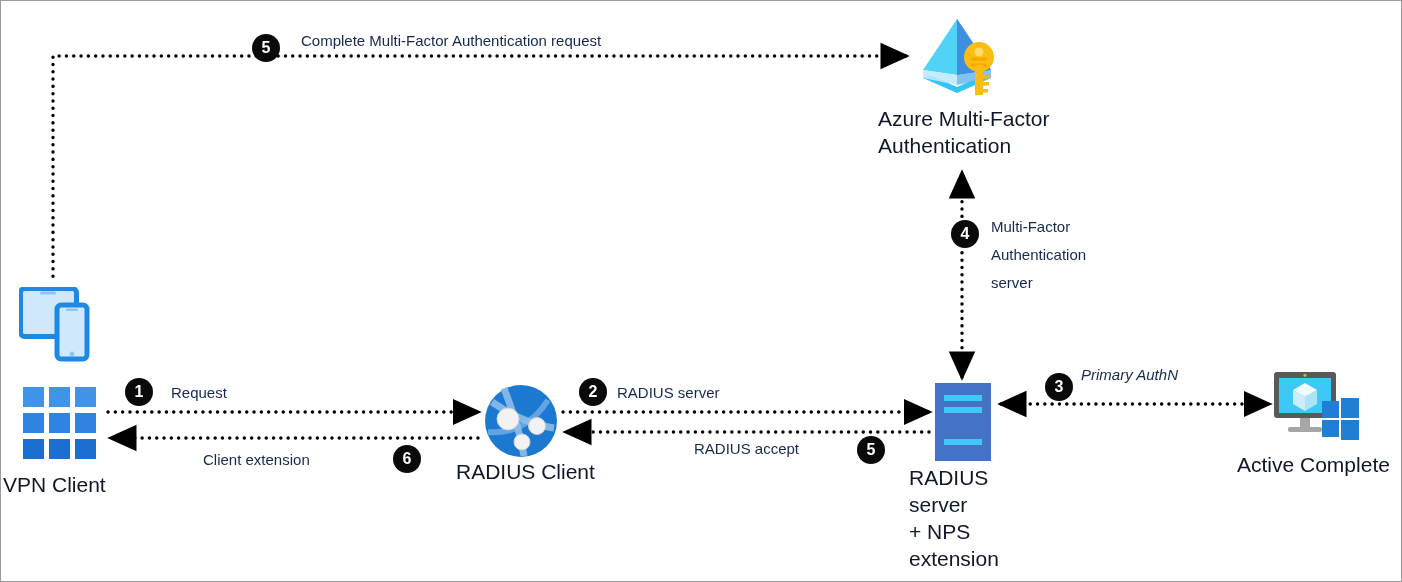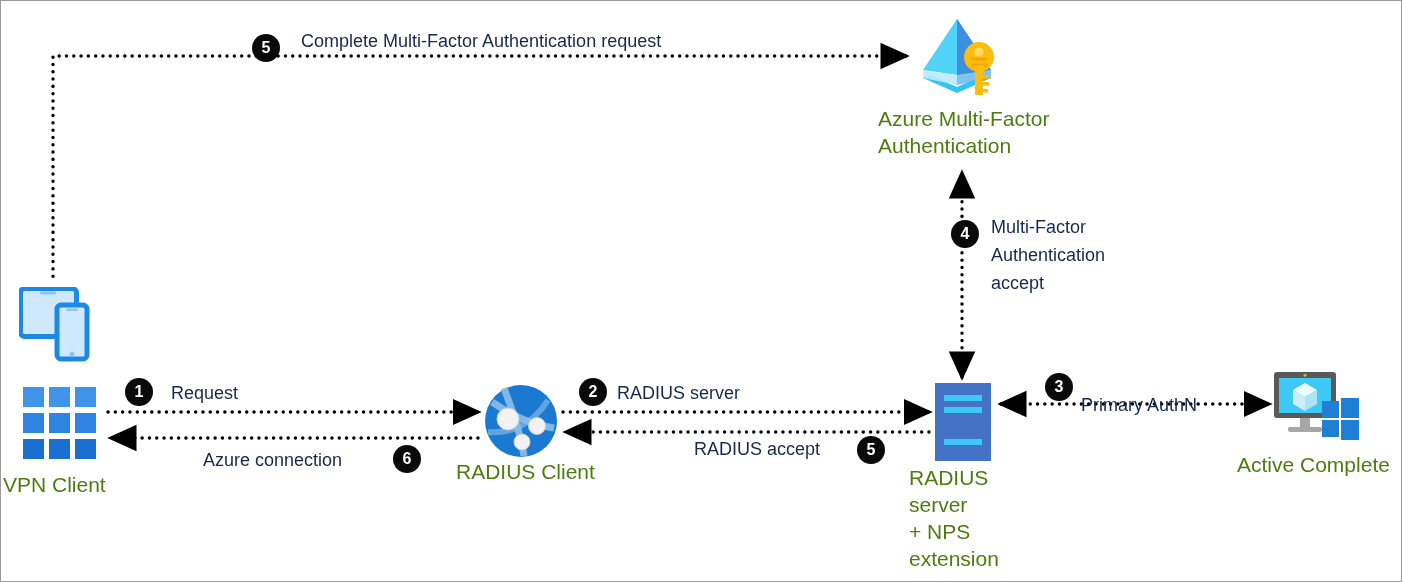--- a/index.html
+++ b/index.html
@@ -24,30 +24,30 @@
     left: 0;
     top: 0;
     width: 1402px;
     height: 582px;
   }
   .node {
     position: absolute;
   }
   .node-label {
     position: absolute;
-    color: #4d7c0f;
+    color: #0f172a;
     font-size: 21px;
     line-height: 27px;
     font-family: "Liberation Sans", sans-serif;
     white-space: pre-line;
   }
   .step-label {
     position: absolute;
     color: #16294d;
-    font-size: 18px;
+    font-size: 15px;
     line-height: 28px;
     font-family: "Liberation Sans", sans-serif;
     white-space: pre-line;
   }
   .badge {
     position: absolute;
     width: 28px;
     height: 28px;
     border-radius: 50%;
     background: #0a0a0a;
@@ -187,29 +187,29 @@
   <div class="node-label" style="left:877px; top:104px;">Azure Multi-Factor
 Authentication</div>
 
   <div class="badge" style="left:124px; top:377px;">1</div>
   <div class="step-label" style="left:170px; top:378px;">Request</div>
 
   <div class="badge" style="left:578px; top:377px;">2</div>
   <div class="step-label" style="left:616px; top:378px;">RADIUS server</div>
 
   <div class="badge" style="left:1044px; top:372px;">3</div>
-  <div class="step-label" style="left:1080px; top:390px;">Primary AuthN</div>
+  <div class="step-label" style="left:1080px; top:360px;font-style:italic;">Primary AuthN</div>
 
   <div class="badge" style="left:950px; top:219px;">4</div>
   <div class="step-label" style="left:990px; top:212px;">Multi-Factor
 Authentication
-accept</div>
+server</div>
 
   <div class="badge" style="left:251px; top:33px;">5</div>
   <div class="step-label" style="left:300px; top:26px;">Complete Multi-Factor Authentication request</div>
 
   <div class="badge" style="left:856px; top:435px;">5</div>
   <div class="step-label" style="left:693px; top:434px;">RADIUS accept</div>
 
   <div class="badge" style="left:392px; top:444px;">6</div>
-  <div class="step-label" style="left:202px; top:445px;">Azure connection</div>
+  <div class="step-label" style="left:202px; top:445px;">Client extension</div>
 
 </div>
 
 </body></html>

